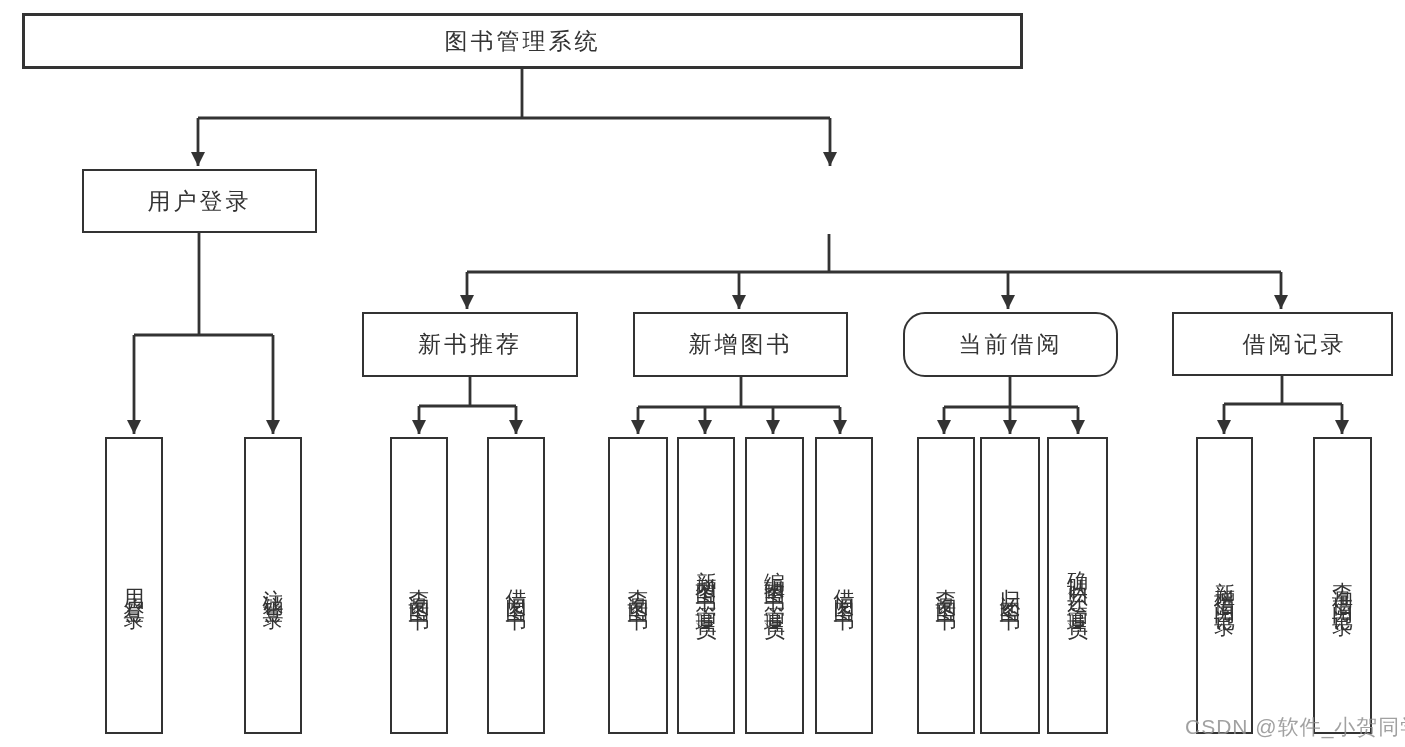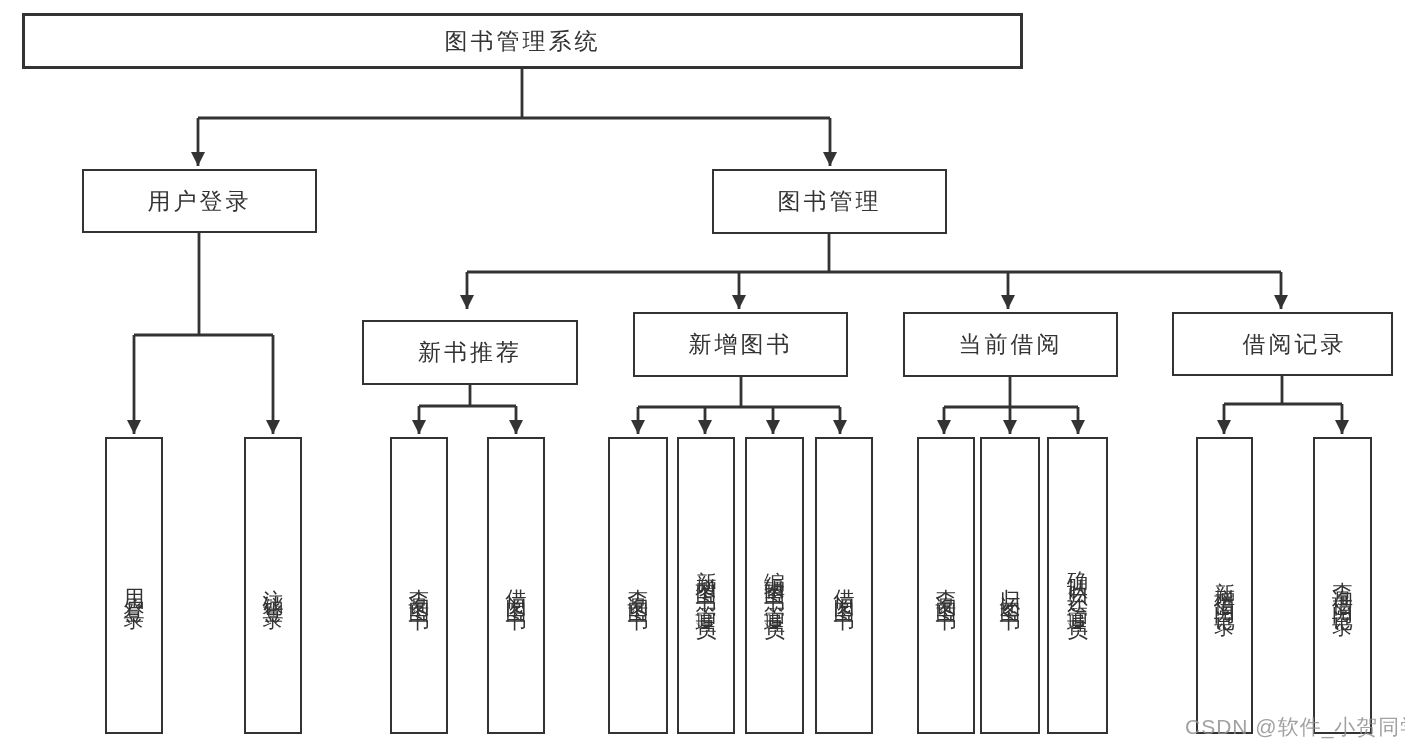--- a/index.html
+++ b/index.html
@@ -107,25 +107,24 @@
         <path d="M1224,404 L1342,404"></path>
         <path d="M1224,404 L1224,434" marker-end="url(#arrow)"></path>
         <path d="M1342,404 L1342,434" marker-end="url(#arrow)"></path>
       </g>
     </g>
   </svg>
 
   <div class="node root" style="left:22px; top:13px; width:1001px; height:56px;">图书管理系统</div>
 
   <div class="node" style="left:82px; top:169px; width:235px; height:64px;">用户登录</div>
-  <div class="node" style="left:712px; top:169px; width:235px; height:65px;">图书管理</div>
 
-  <div class="node" style="left:362px; top:312px; width:216px; height:65px;margin-top:8px;">新书推荐</div>
+  <div class="node" style="left:362px; top:312px; width:216px; height:65px;">新书推荐</div>
   <div class="node" style="left:633px; top:312px; width:215px; height:65px;">新增图书</div>
-  <div class="node" style="left:903px; top:312px; width:215px; height:65px;">当前借阅</div>
+  <div class="node" style="left:903px; top:312px; width:215px; height:65px;border-radius:22px;">当前借阅</div>
   <div class="node" style="left:1172px; top:312px; width:221px; height:64px;padding-left:24px;">借阅记录</div>
 
   <div class="node vnode" style="left:105px; top:437px; width:58px; height:297px;">用户登录</div>
   <div class="node vnode" style="left:244px; top:437px; width:58px; height:297px;">注销登录</div>
 
   <div class="node vnode" style="left:390px; top:437px; width:58px; height:297px;">查询图书</div>
   <div class="node vnode" style="left:487px; top:437px; width:58px; height:297px;">借阅图书</div>
 
   <div class="node vnode" style="left:608px; top:437px; width:60px; height:297px;">查询图书</div>
   <div class="node vnode" style="left:677px; top:437px; width:58px; height:297px;">新增图书（管理员）</div>

